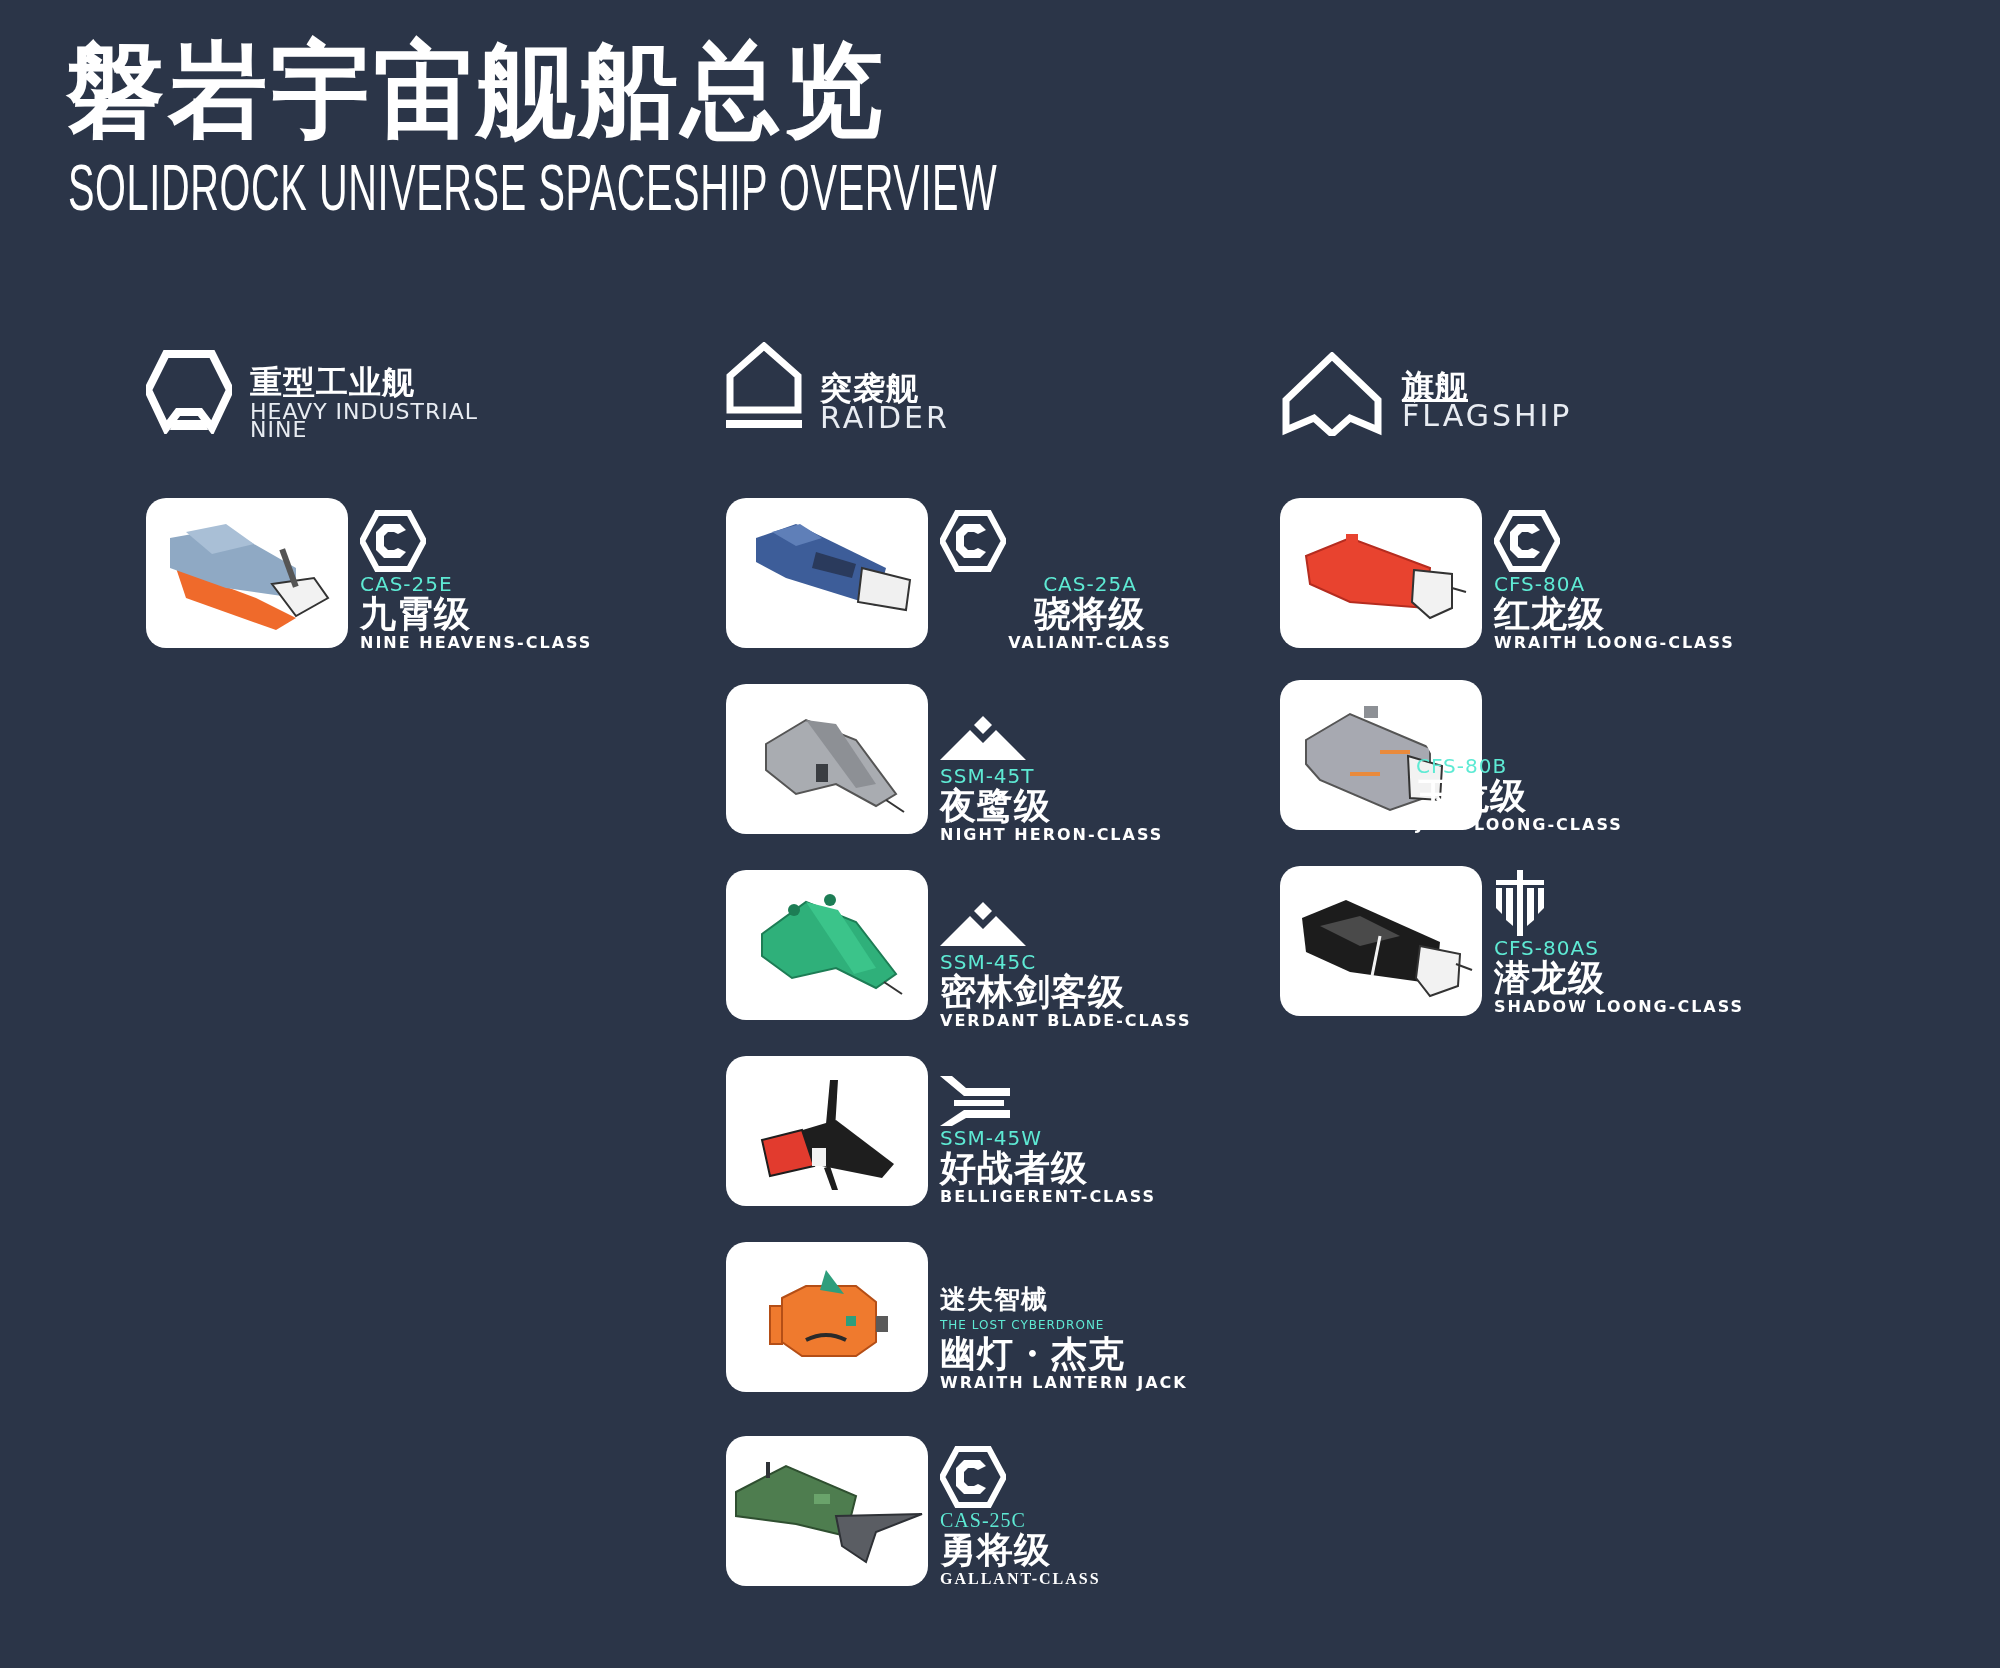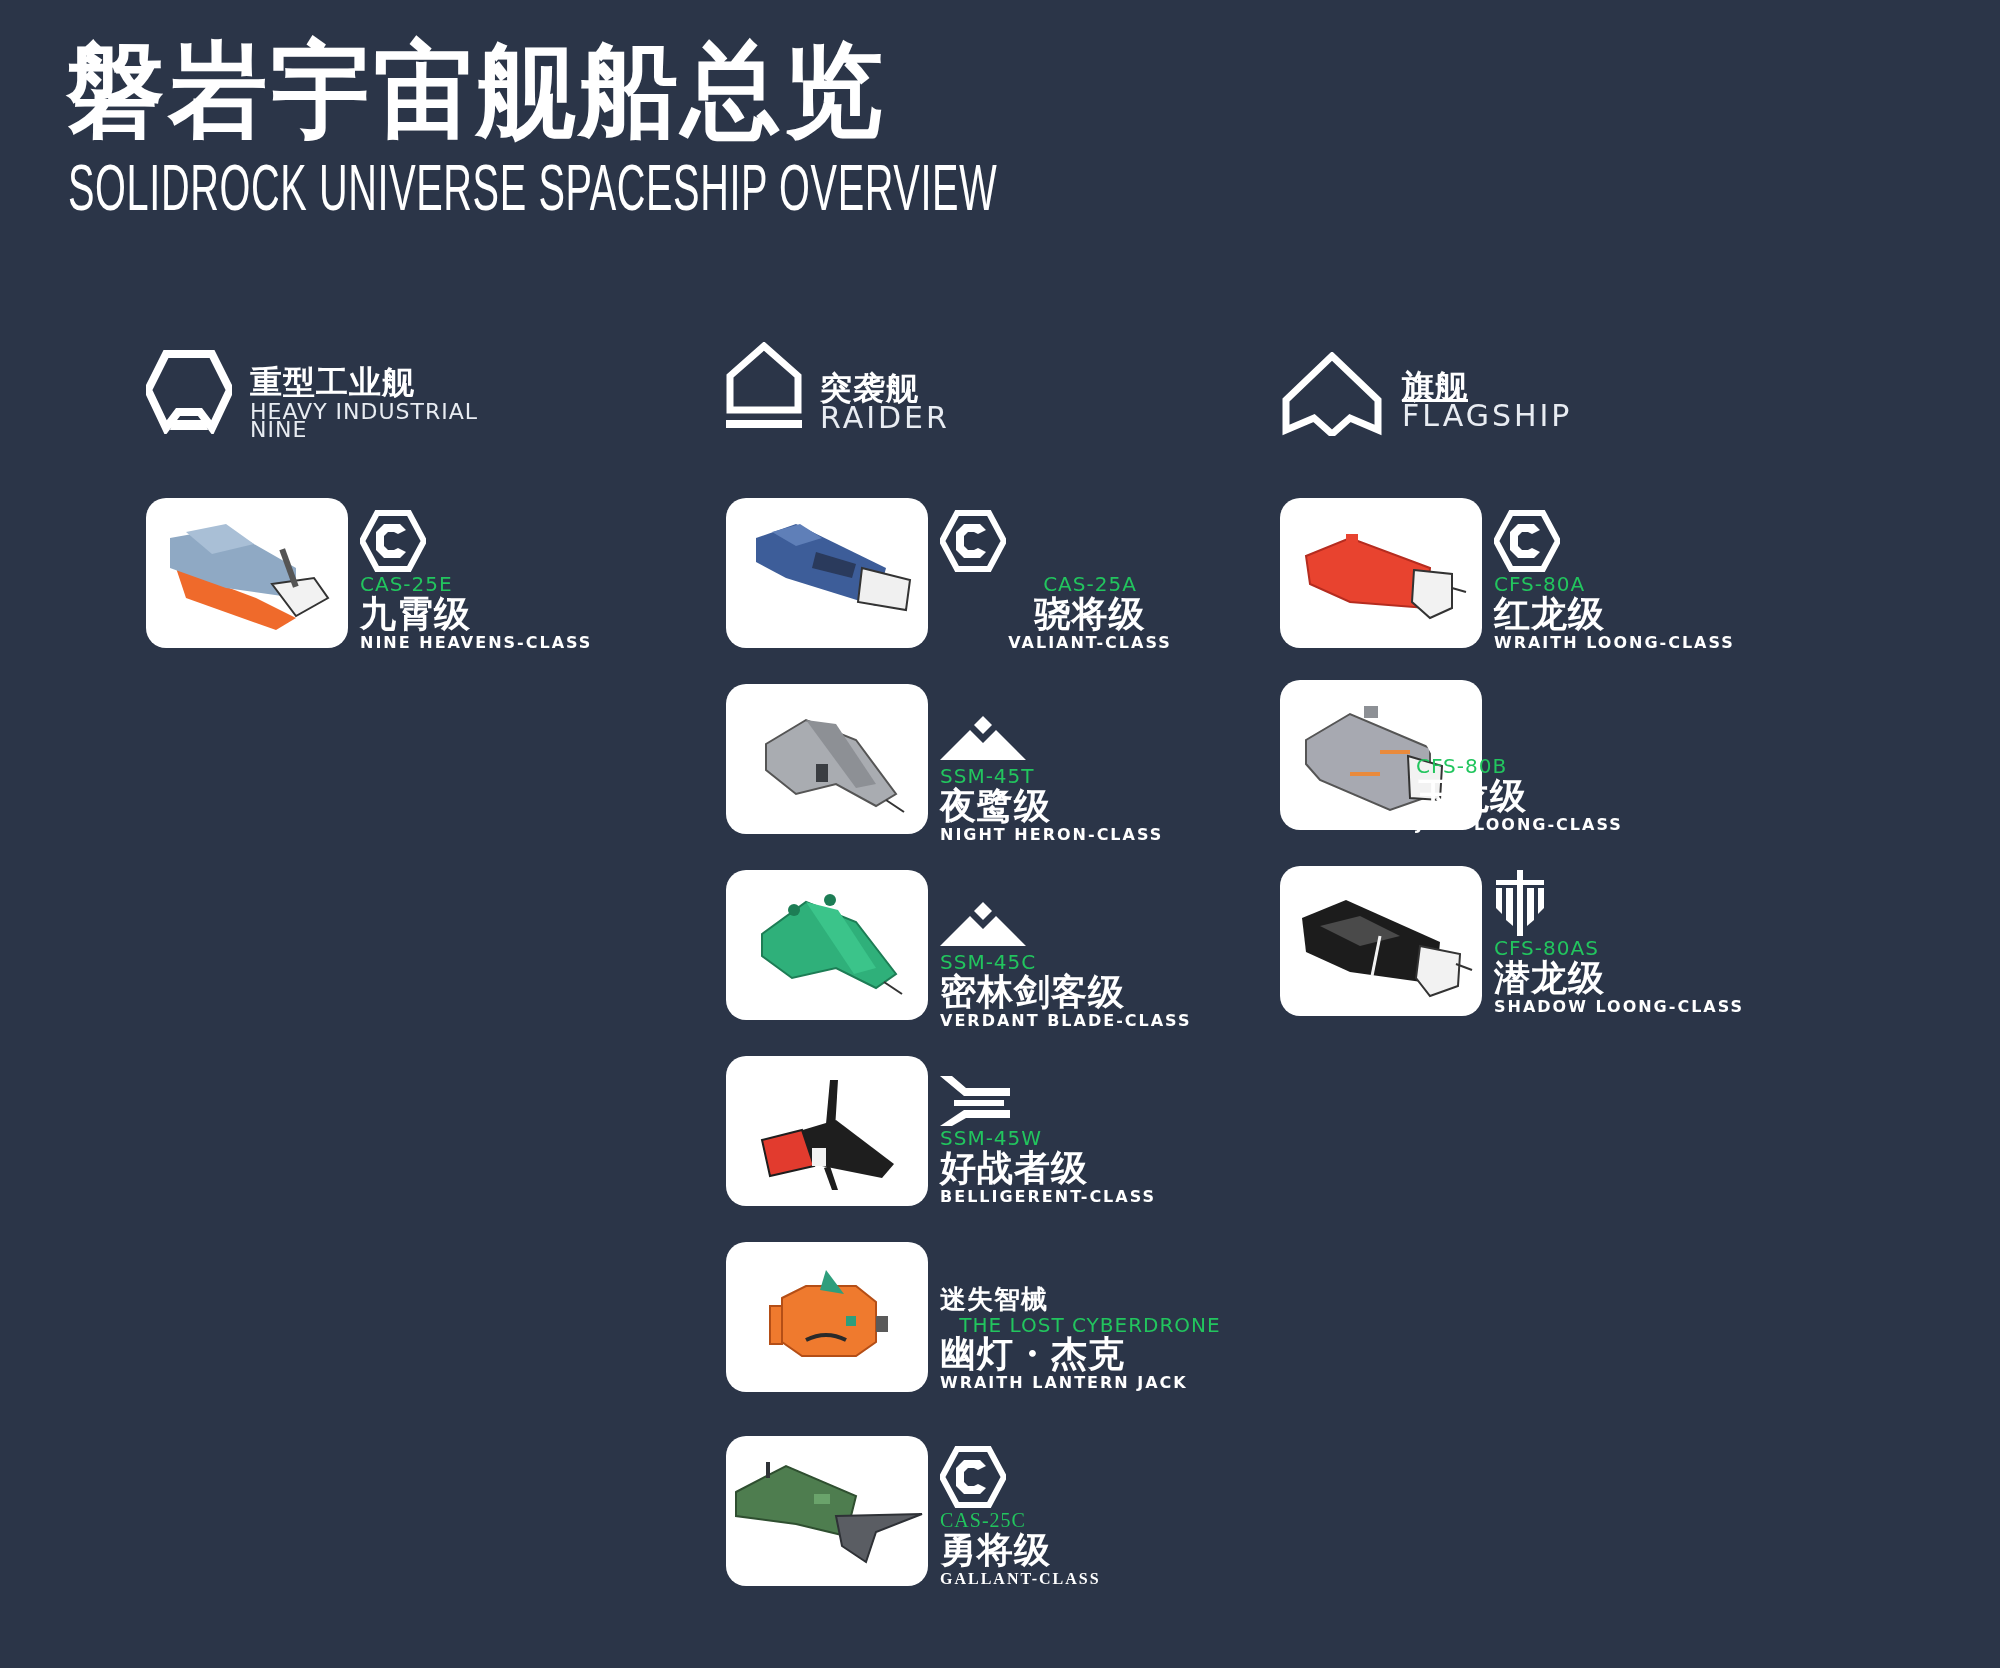--- a/index.html
+++ b/index.html
@@ -31,21 +31,21 @@
   .cat-en.wide { font-size: 30px; line-height: 32px; letter-spacing: 3px; }
 
   .card {
     width: 202px; height: 150px;
     background: #ffffff; border-radius: 20px;
     overflow: hidden;
   }
   .card svg { width: 100%; height: 100%; display: block; }
   .info { width: 300px; }
   .badge { width: 66px; height: 62px; display: block; }
-  .code { font-size: 20px; line-height: 20px; letter-spacing: 1px; color: #22c55e; white-space: nowrap; margin-top: 2px; }
+  .code { font-size: 20px; line-height: 20px; letter-spacing: 1px; color: #5eead4; white-space: nowrap; margin-top: 2px; }
   .name-cn { font-size: 36px; font-weight: bold; line-height: 40px; white-space: nowrap; letter-spacing: 1px; }
   .name-en { font-size: 16px; font-weight: bold; line-height: 18px; letter-spacing: 2px; white-space: nowrap; }
   .small-cn { font-size: 26px; font-weight: bold; line-height: 30px; white-space: nowrap; letter-spacing: 1px; }
 </style>
 </head>
 <body>
 
 <div class="abs title-cn">磐岩宇宙舰船总览</div>
 <div class="abs title-en">SOLIDROCK UNIVERSE SPACESHIP OVERVIEW</div>
 
@@ -195,21 +195,21 @@
     <path d="M56 56 L80 44 L130 44 L150 60 L150 100 L130 114 L76 114 L56 100 Z" fill="#ef7a2e" stroke="#b44e16" stroke-width="2"></path>
     <path d="M94 48 L100 28 L118 52 Z" fill="#2e9e7c"></path>
     <rect x="44" y="64" width="12" height="38" fill="#ef7a2e" stroke="#b44e16" stroke-width="2"></rect>
     <rect x="150" y="74" width="12" height="16" fill="#5a5a5a"></rect>
     <path d="M80 98 Q100 88 120 98" fill="none" stroke="#2a2a2a" stroke-width="4"></path>
     <rect x="120" y="74" width="10" height="10" fill="#2e9e7c"></rect>
   </svg>
 </div>
 <div class="abs info" style="left:940px; top:1284px;">
   <div class="small-cn">迷失智械</div>
-  <div class="code" style="font-size:20px; line-height:18px;text-align:center;">THE LOST CYBERDRONE</div>
+  <div class="code" style="font-size:12px; line-height:18px;">THE LOST CYBERDRONE</div>
   <div class="name-cn">幽灯・杰克</div>
   <div class="name-en">WRAITH LANTERN JACK</div>
 </div>
 
 <div class="abs card" style="left:726px; top:1436px;">
   <svg viewBox="0 0 202 150">
     <path d="M10 56 L60 30 L130 60 L120 100 L70 88 L10 80 Z" fill="#4e7d4f" stroke="#2f4f30" stroke-width="2"></path>
     <path d="M110 80 L196 78 L150 96 L140 126 L116 110 Z" fill="#5a5d63" stroke="#2e3136" stroke-width="2"></path>
     <rect x="88" y="58" width="16" height="10" fill="#6aa36b"></rect>
     <rect x="40" y="26" width="4" height="16" fill="#2e3136"></rect>

